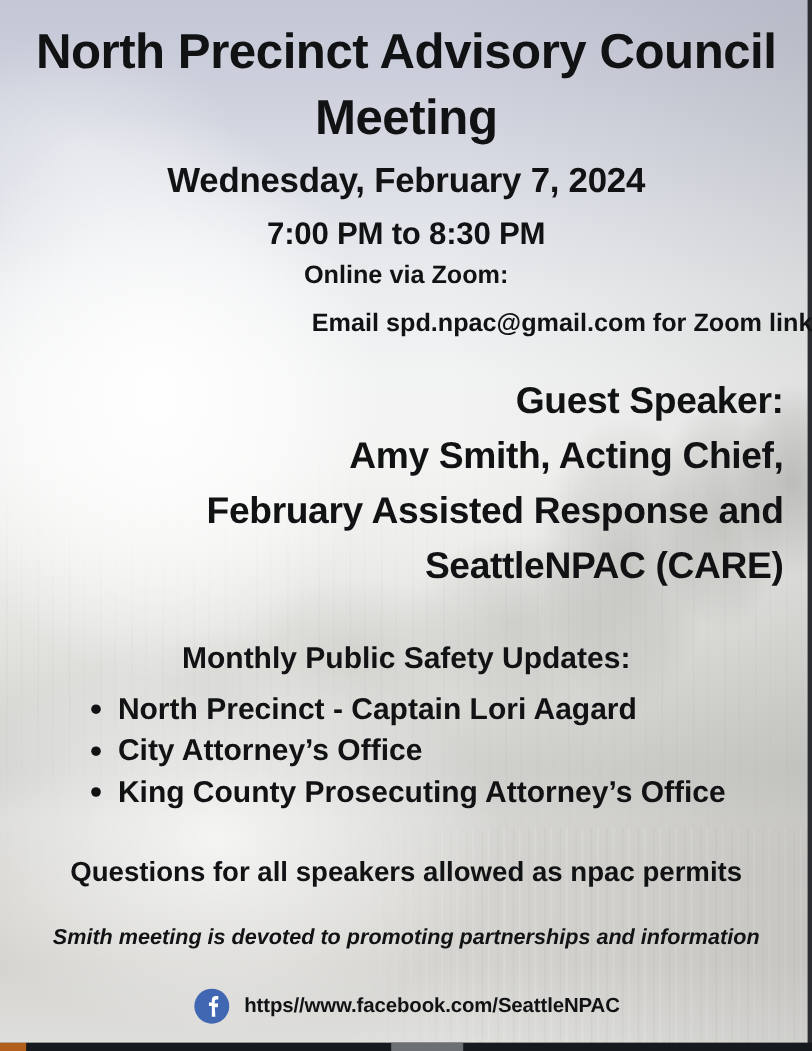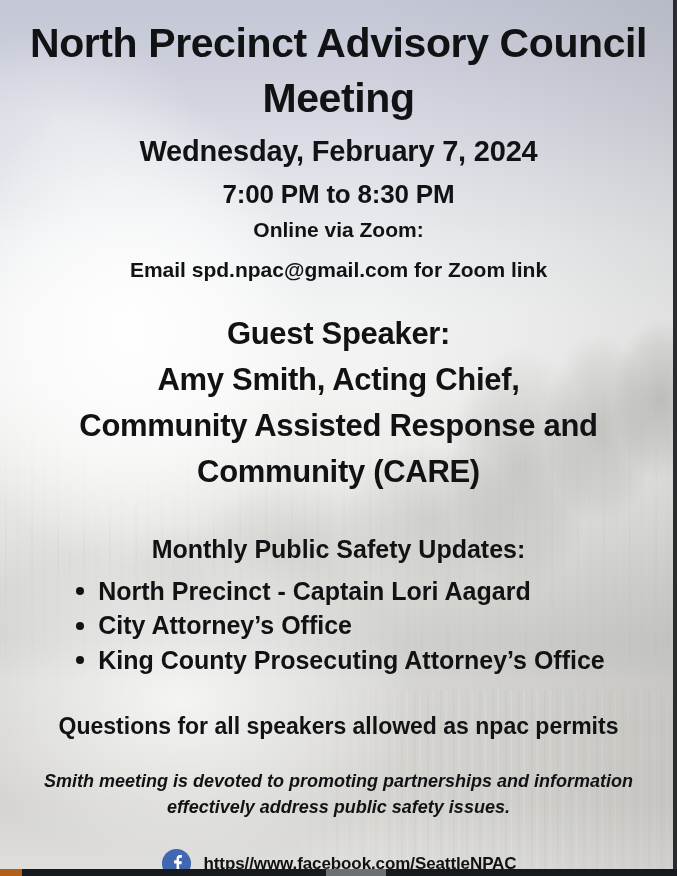--- a/index.html
+++ b/index.html
@@ -156,31 +156,32 @@
     margin: 8px 0 12px 0;
     font-size: 21px;
     line-height: 1.3;
     font-weight: bold;
   }
   .zoom-line2 {
     margin: 0;
     font-size: 21px;
     line-height: 1.3;
     font-weight: bold;
+    text-align: right;
   }
 
   .speaker-block {
     margin: 28px 0 0 0;
     font-size: 31px;
     line-height: 1.48;
     font-weight: bold;
     letter-spacing: -0.3px;
     padding: 0 24px;
   }
-  .speaker-block .sp-line { display: block; }
+  .speaker-block .sp-line { display: block; text-align: right; }
 
   .updates-heading {
     margin: 42px 0 0 0;
     font-size: 25px;
     line-height: 1.1;
     font-weight: bold;
   }
 
   ul.updates-list {
     list-style: none;
@@ -297,22 +298,22 @@
 
     <div class="time">7:00 PM to 8:30 PM</div>
 
     <div class="zoom-line">Online via Zoom:</div>
 
     <div class="zoom-line2">Email spd.npac@gmail.com for Zoom link</div>
 
     <div class="speaker-block">
       <span class="sp-line">Guest Speaker:</span>
       <span class="sp-line">Amy Smith, Acting Chief,</span>
-      <span class="sp-line">Community Assisted Response and</span>
-      <span class="sp-line">Community (CARE)</span>
+      <span class="sp-line">February Assisted Response and</span>
+      <span class="sp-line">SeattleNPAC (CARE)</span>
     </div>
 
     <div class="updates-heading">Monthly Public Safety Updates:</div>
 
     <ul class="updates-list">
       <li>
         <span class="bullet-dot"></span>
         <span>North Precinct - Captain Lori Aagard</span>
       </li>
       <li>
@@ -322,21 +323,20 @@
       <li>
         <span class="bullet-dot"></span>
         <span>King County Prosecuting Attorney’s Office</span>
       </li>
     </ul>
 
     <div class="questions">Questions for all speakers allowed as npac permits</div>
 
     <div class="mission">
       <span class="ms-line">Smith meeting is devoted to promoting partnerships and information</span>
-      <span class="ms-line">effectively address public safety issues.</span>
     </div>
 
     <div class="social">
       <svg class="fb-icon" viewBox="0 0 32 32">
         <circle cx="16" cy="16" r="15" fill="#4267B2"></circle>
         <path d="M18.6 16.9h2.5l.4-3.2h-2.9v-2c0-.93.26-1.56 1.6-1.56h1.4V7.28c-.25-.03-1.1-.1-2.08-.1-2.06 0-3.47 1.26-3.47 3.57v1.97h-2.5v3.2h2.5V25h3.05z" fill="#ffffff"></path>
       </svg>
       <span class="social-url">https//www.facebook.com/SeattleNPAC</span>
     </div>
 

